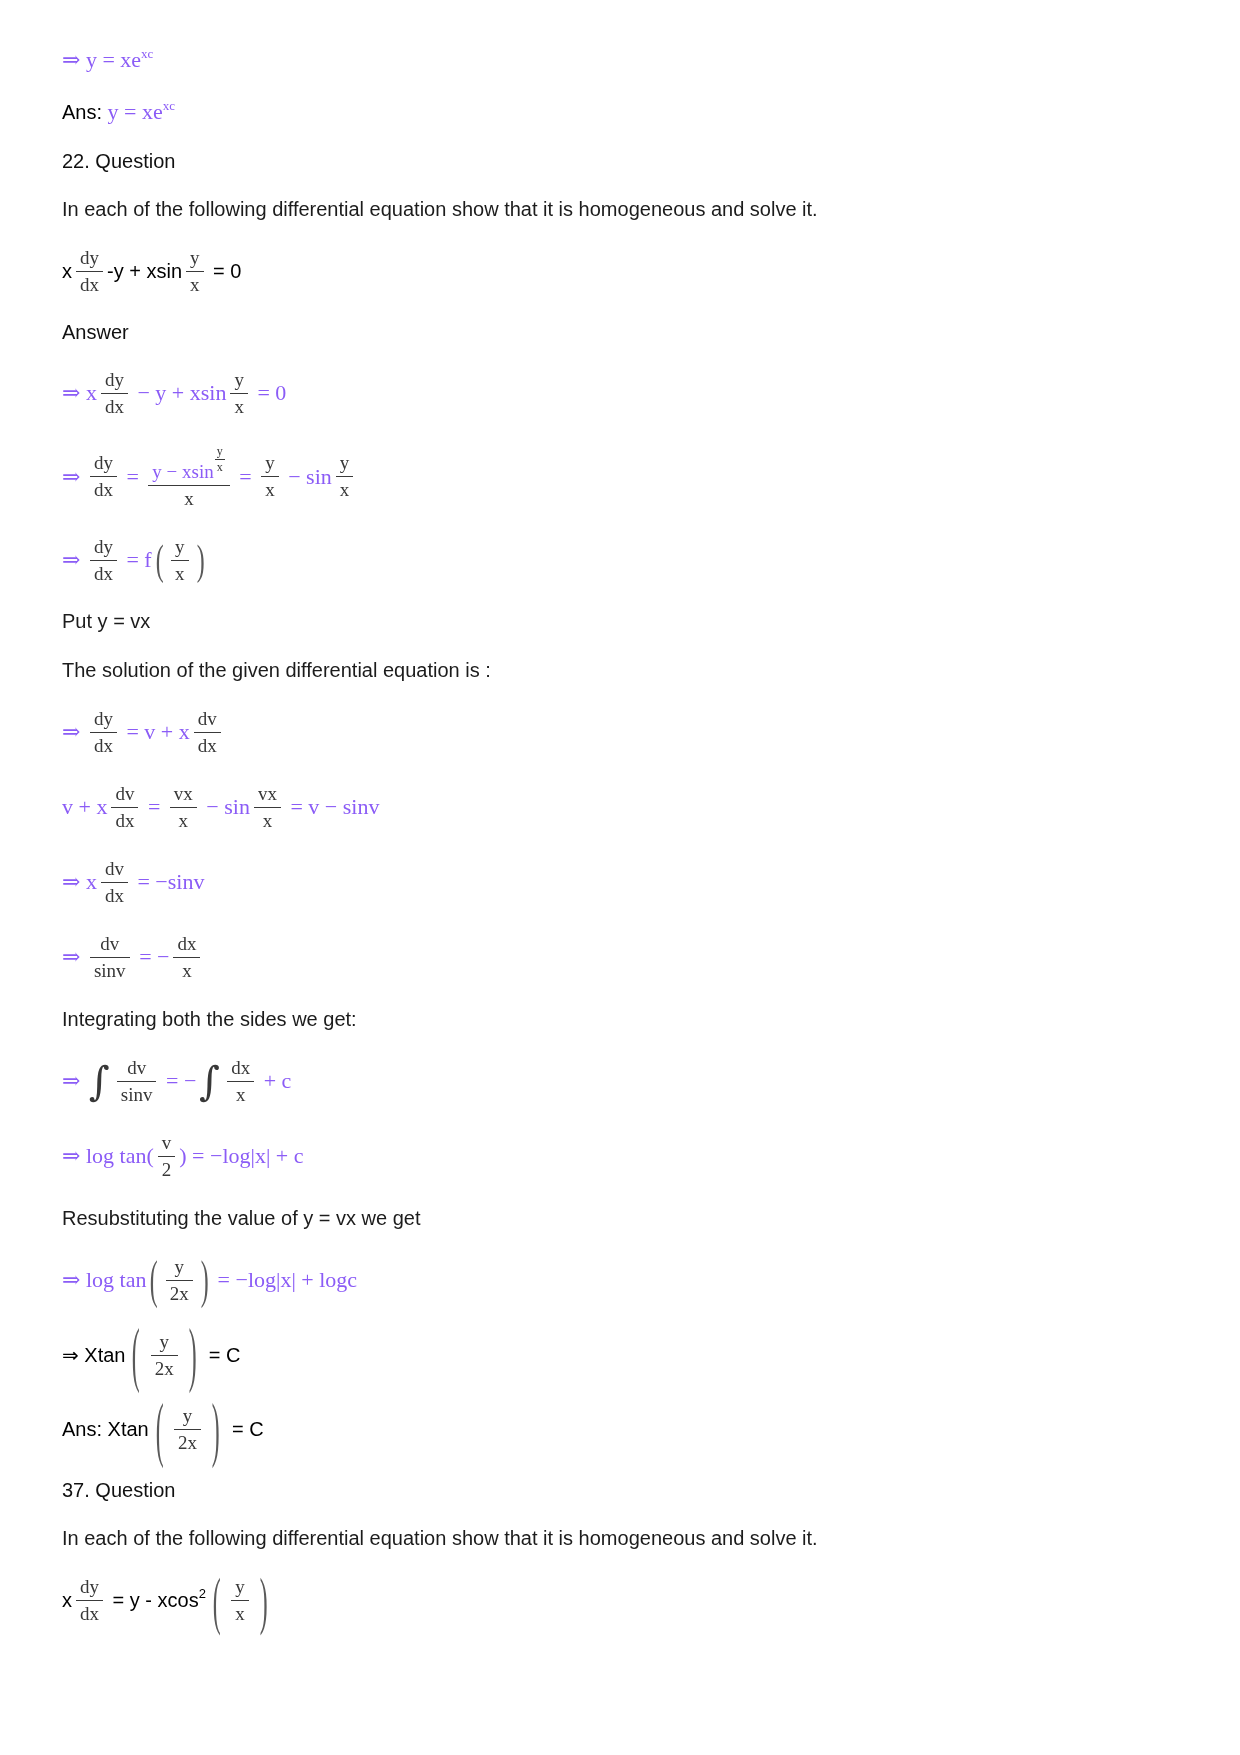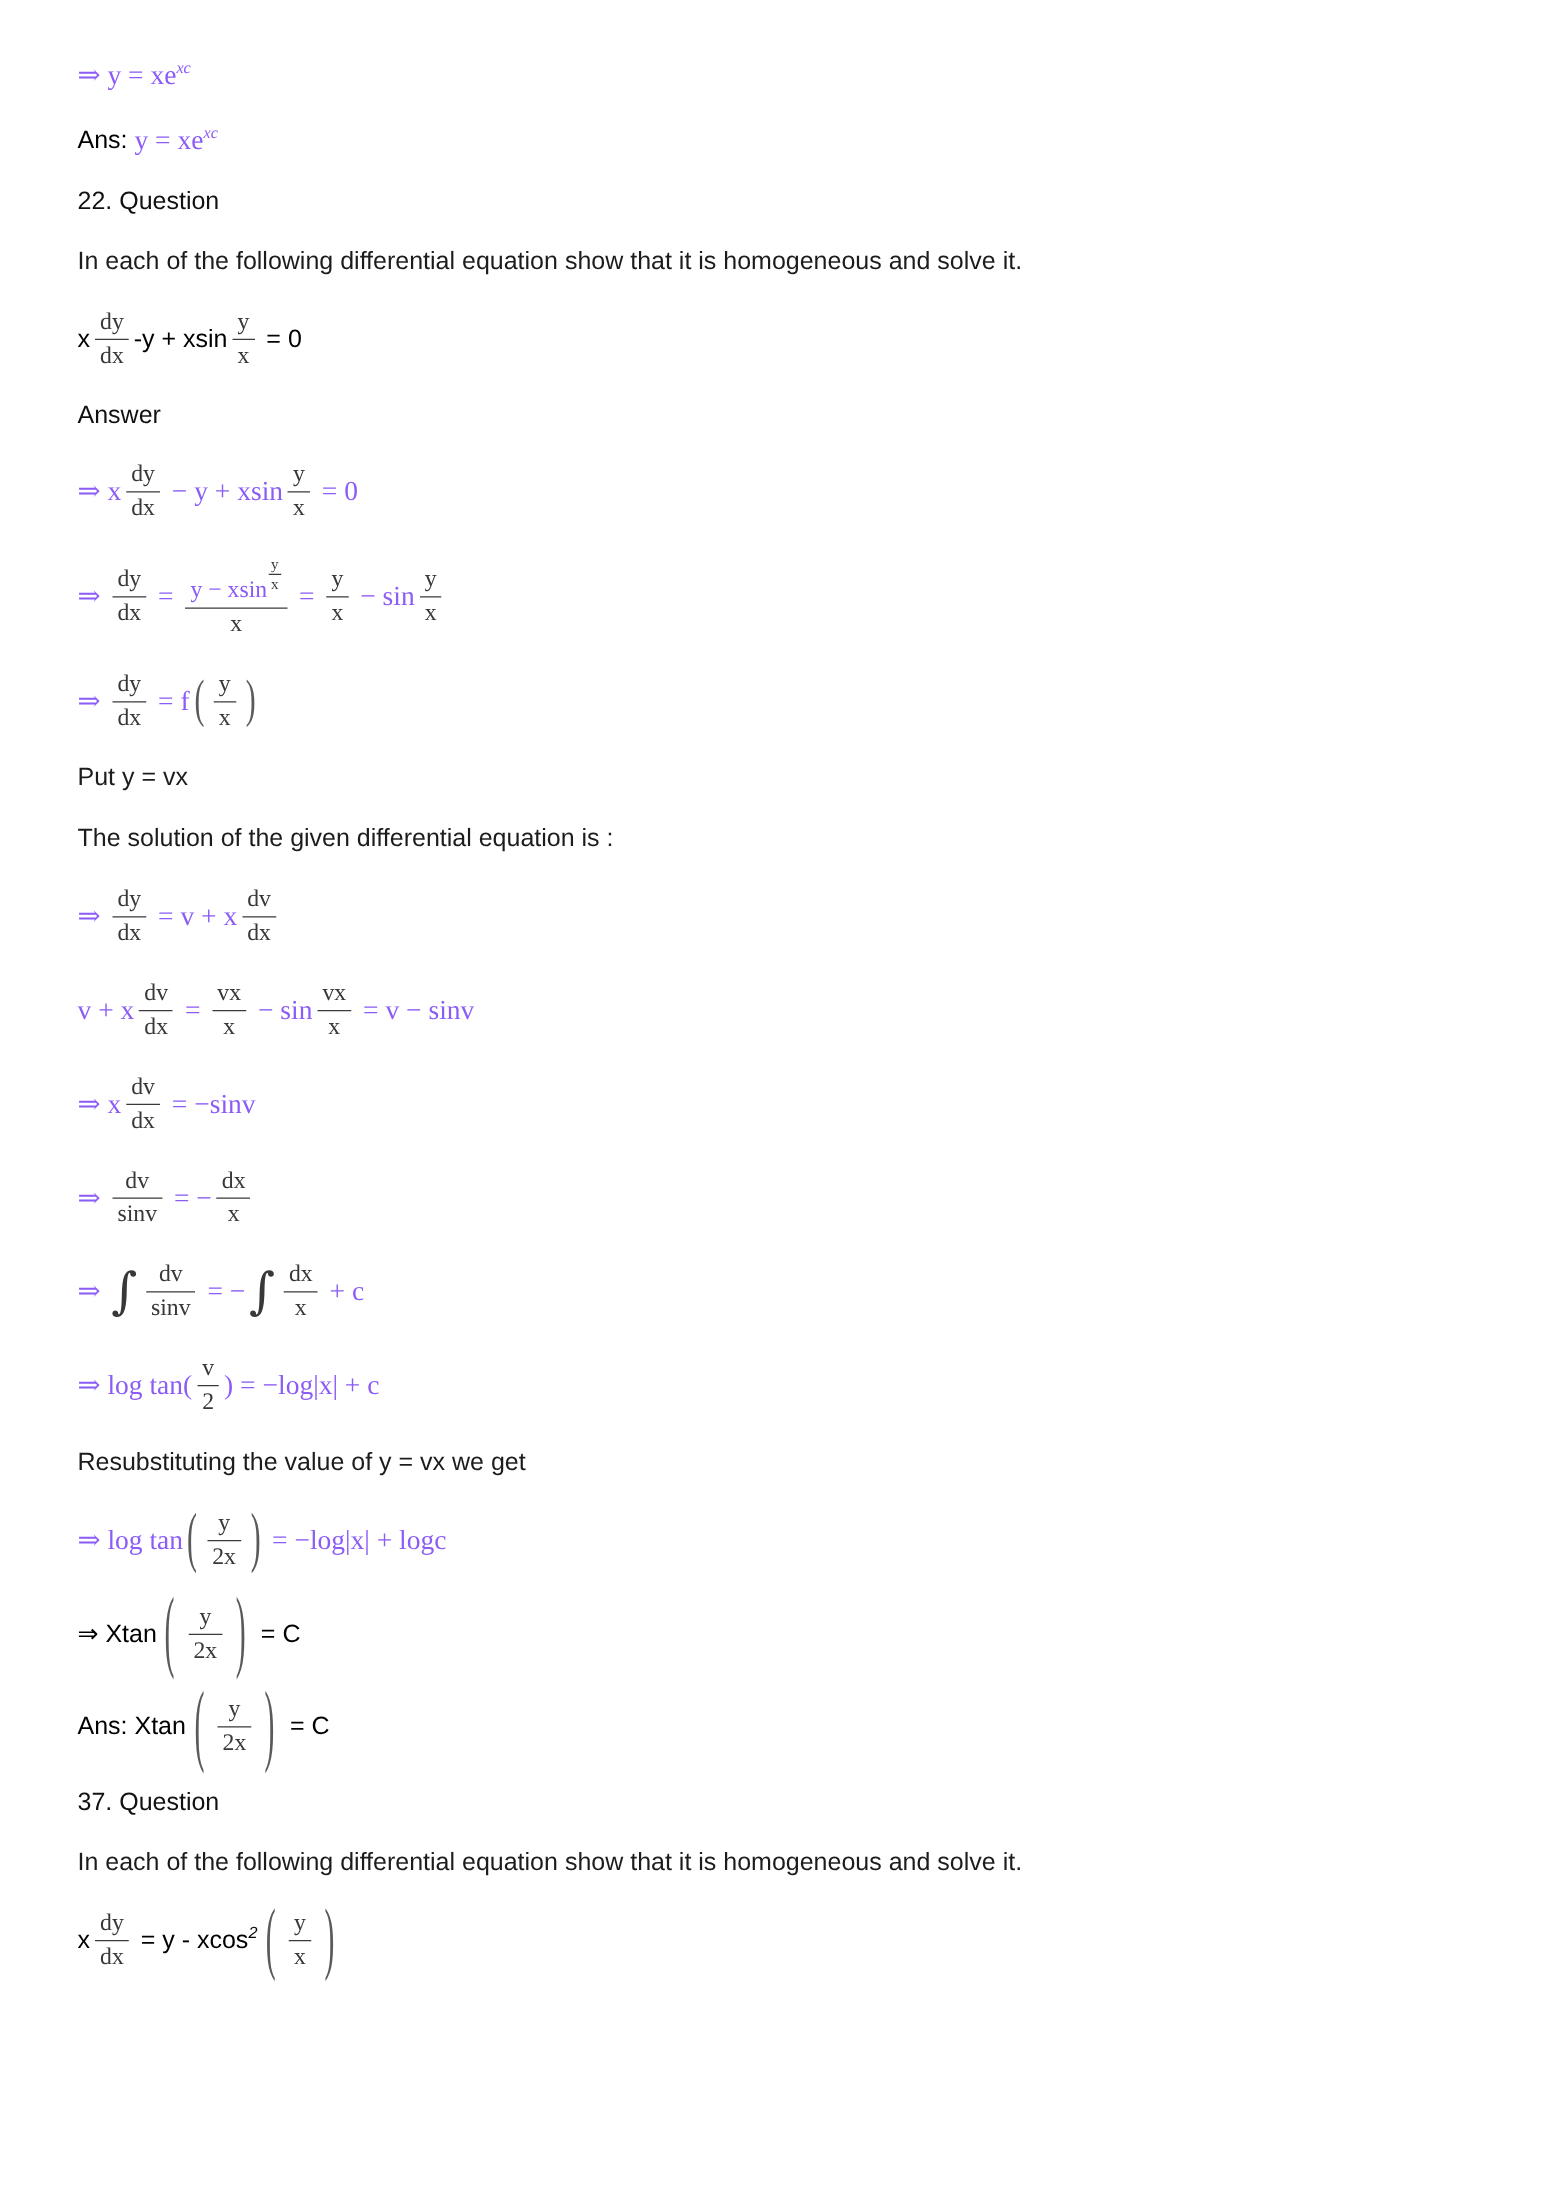--- a/index.html
+++ b/index.html
@@ -70,21 +70,20 @@
     margin: 0 1px;
   }
   .frac.small .num { padding: 0 2px 1px 2px; border-bottom-width: 1px; }
   .frac.small .den { padding: 1px 2px 0 2px; }
   .frac .serif { font-size: inherit; }
   .math sup {
     font-size: 0.62em;
     display: inline-block;
     transform: translateY(-7px);
     line-height: 1;
-    font-style: italic;
   }
   sup.serif { font-size: 13px; }
   sup.sans  { font-size: 13px; }
   .paren {
     display: inline-block;
     vertical-align: middle;
     font-family: "Liberation Serif", "DejaVu Serif", serif;
     font-weight: 300;
     font-size: 28px;
     color: #5a5a5a;
@@ -112,20 +111,21 @@
     <div class="block heading"><span>Answer</span></div>
     <div class="block math"><span class="serif">⇒ x</span><span class="frac"><span class="num">dy</span><span class="den">dx</span></span><span class="serif"> − y + xsin</span><span class="frac"><span class="num">y</span><span class="den">x</span></span><span class="serif"> = 0</span></div>
     <div class="block math"><span class="serif">⇒ </span><span class="frac"><span class="num">dy</span><span class="den">dx</span></span><span class="serif"> = </span><span class="frac"><span class="num"><span class="serif">y − xsin</span><span class="frac small"><span class="num">y</span><span class="den">x</span></span></span><span class="den">x</span></span><span class="serif"> = </span><span class="frac"><span class="num">y</span><span class="den">x</span></span><span class="serif"> − sin</span><span class="frac"><span class="num">y</span><span class="den">x</span></span></div>
     <div class="block math"><span class="serif">⇒ </span><span class="frac"><span class="num">dy</span><span class="den">dx</span></span><span class="serif"> = f</span><span class="paren" style="transform: scaleY(1.5) scaleX(0.85); margin: 0px 3px;">(</span><span class="frac"><span class="num">y</span><span class="den">x</span></span><span class="paren" style="transform: scaleY(1.5) scaleX(0.85); margin: 0px 3px;">)</span></div>
     <div class="block text"><span>Put y = vx</span></div>
     <div class="block text"><span>The solution of the given differential equation is :</span></div>
     <div class="block math"><span class="serif">⇒ </span><span class="frac"><span class="num">dy</span><span class="den">dx</span></span><span class="serif"> = v + x</span><span class="frac"><span class="num">dv</span><span class="den">dx</span></span></div>
     <div class="block math"><span class="serif">v + x</span><span class="frac"><span class="num">dv</span><span class="den">dx</span></span><span class="serif"> = </span><span class="frac"><span class="num">vx</span><span class="den">x</span></span><span class="serif"> − sin</span><span class="frac"><span class="num">vx</span><span class="den">x</span></span><span class="serif"> = v − sinv</span></div>
     <div class="block math"><span class="serif">⇒ x</span><span class="frac"><span class="num">dv</span><span class="den">dx</span></span><span class="serif"> = −sinv</span></div>
     <div class="block math"><span class="serif">⇒ </span><span class="frac"><span class="num">dv</span><span class="den">sinv</span></span><span class="serif"> = −</span><span class="frac"><span class="num">dx</span><span class="den">x</span></span></div>
+    <div class="block text"><span>Integrating both the sides we get:</span></div>
     <div class="block math"><span class="serif">⇒ </span><span class="int">∫</span><span class="frac"><span class="num">dv</span><span class="den">sinv</span></span><span class="serif"> = −</span><span class="int">∫</span><span class="frac"><span class="num">dx</span><span class="den">x</span></span><span class="serif"> + c</span></div>
     <div class="block math"><span class="serif">⇒ log tan(</span><span class="frac"><span class="num">v</span><span class="den">2</span></span><span class="serif">) = −log|x| + c</span></div>
     <div class="block text"><span>Resubstituting the value of y = vx we get</span></div>
     <div class="block math"><span class="serif">⇒ log tan</span><span class="paren" style="transform: scaleY(1.9) scaleX(0.85); margin: 0px 3px;">(</span><span class="frac"><span class="num">y</span><span class="den">2x</span></span><span class="paren" style="transform: scaleY(1.9) scaleX(0.85); margin: 0px 3px;">)</span><span class="serif"> = −log|x| + logc</span></div>
     <div class="block math"><span class="sans">⇒ Xtan</span><span class="paren" style="transform: scaleY(2.6) scaleX(0.85); margin: 0px 6px;">(</span><span class="frac"><span class="num">y</span><span class="den">2x</span></span><span class="paren" style="transform: scaleY(2.6) scaleX(0.85); margin: 0px 6px;">)</span><span class="sans"> = C</span></div>
     <div class="block math"><span class="sans">Ans: Xtan</span><span class="paren" style="transform: scaleY(2.6) scaleX(0.85); margin: 0px 6px;">(</span><span class="frac"><span class="num">y</span><span class="den">2x</span></span><span class="paren" style="transform: scaleY(2.6) scaleX(0.85); margin: 0px 6px;">)</span><span class="sans"> = C</span></div>
     <div class="block heading"><span>37. Question</span></div>
     <div class="block text"><span>In each of the following differential equation show that it is homogeneous and solve it.</span></div>
     <div class="block math"><span class="sans">x</span><span class="frac"><span class="num">dy</span><span class="den">dx</span></span><span class="sans"> = y - xcos</span><sup class="sans">2</sup><span class="paren" style="transform: scaleY(2.3) scaleX(0.85); margin: 0px 6px;">(</span><span class="frac"><span class="num">y</span><span class="den">x</span></span><span class="paren" style="transform: scaleY(2.3) scaleX(0.85); margin: 0px 6px;">)</span></div>
   </main>

